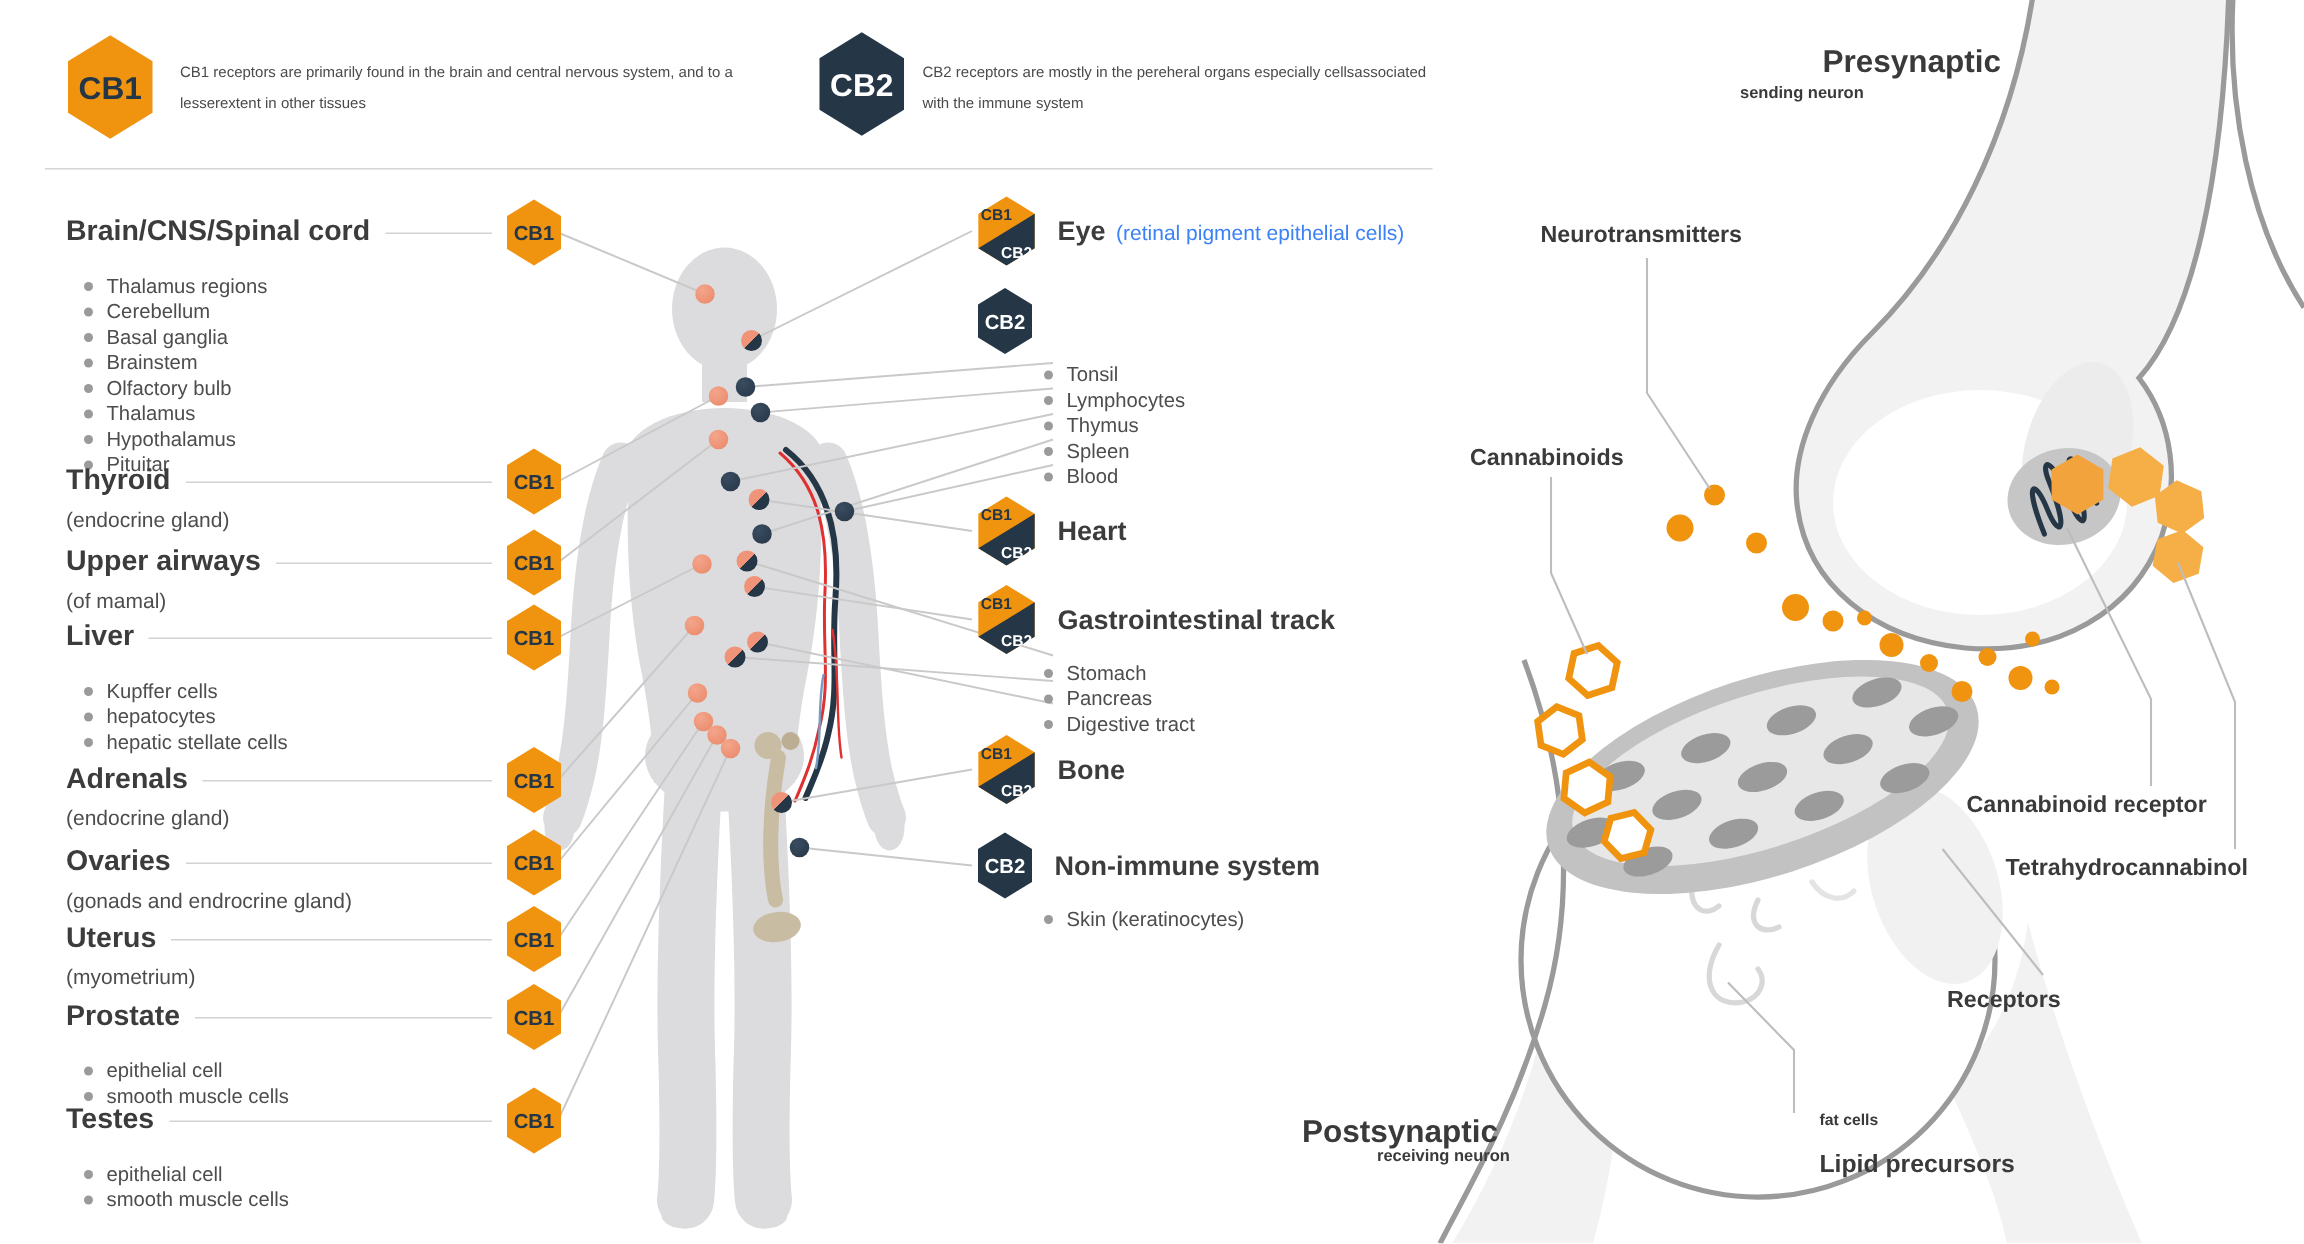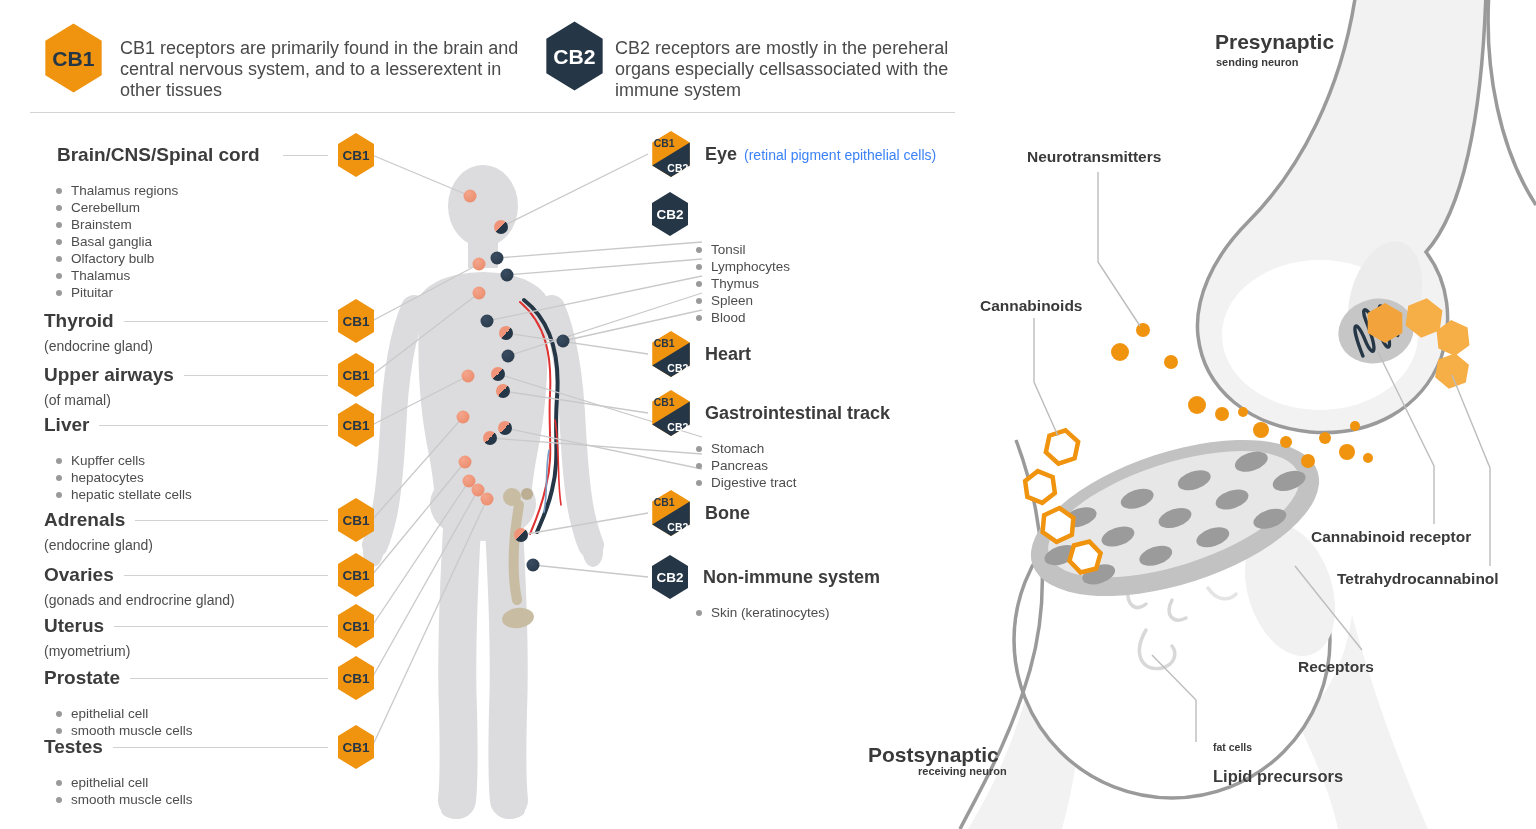--- a/index.html
+++ b/index.html
@@ -3,21 +3,21 @@
 <meta charset="utf-8">
 <style>
   html,body{margin:0;padding:0;background:#fff;}
   .stage{position:relative;width:1536px;height:829px;background:#fff;overflow:hidden;
          font-family:"Liberation Sans",sans-serif;color:#3e3e3e;}
   svg{display:block;}
   .scene{position:absolute;left:0;top:0;}
 
   
   .hdr-badge{position:absolute;}
-  .hdr-text{position:absolute;font-size:18px;line-height:21px;color:#4a4a4a;}
+  .hdr-text{position:absolute;font-size:10px;line-height:21px;color:#4a4a4a;}
   .divider{position:absolute;left:30px;top:112px;width:925px;border-top:1px solid #d4d4d4;}
 
   
   .hex-orange{fill:var(--orange);}
   .hex-navy{fill:var(--navy);}
   .hex-text{font-family:"Liberation Sans",sans-serif;font-weight:bold;text-anchor:middle;}
   .t-navy{fill:var(--navy);font-size:13.5px;}
   .t-white{fill:#ffffff;font-size:13.5px;}
   .t-dual-1{fill:var(--navy);font-size:10px;}
   .t-dual-2{fill:#ffffff;font-size:10px;}
@@ -219,21 +219,21 @@
       <text x="20" y="28" class="hex-text t-white">CB2</text>
     </svg>
   </div>
   <div class="hdr-text" style="left:615px;top:38px;width:350px;">CB2 receptors are mostly in the pereheral organs especially cellsassociated with the immune system</div>
 
   <div class="divider"></div>
 
   <div id="left-col">
   <div class="organ" style="top: 132px;">
     <div class="organ-head">
-      <h3 class="organ-title" style="margin:13px;text-align:right;"><span class="t">Brain/CNS/Spinal cord</span></h3>
+      <h3 class="organ-title" style="margin:0;text-align:right;"><span class="t">Brain/CNS/Spinal cord</span></h3>
       <span class="rule"></span>
       <span class="badge-slot">
   <svg width="40" height="46" viewBox="0 0 40 46">
     <polygon points="20,1 38,12 38,34 20,45 2,34 2,12" class="hex-orange"></polygon>
     <text x="20" y="28" class="hex-text t-navy badge-text">CB1</text>
   </svg>
 </span>
     </div>
 
     <ul class="organ-bullets">
@@ -242,38 +242,42 @@
             <span class="bullet-text">Thalamus regions</span>
           </li>
 
   <li>
             <span class="bullet-dot"></span>
             <span class="bullet-text">Cerebellum</span>
           </li>
 
   <li>
             <span class="bullet-dot"></span>
+            <span class="bullet-text">Basal ganglia</span>
+          </li>
+
+  <li>
+            <span class="bullet-dot"></span>
             <span class="bullet-text">Brainstem</span>
           </li>
 
   <li>
             <span class="bullet-dot"></span>
-            <span class="bullet-text">Basal ganglia</span>
-          </li>
-
-  <li>
-            <span class="bullet-dot"></span>
             <span class="bullet-text">Olfactory bulb</span>
           </li>
 
   <li>
             <span class="bullet-dot"></span>
             <span class="bullet-text">Thalamus</span>
           </li>
 
+  <li>
+            <span class="bullet-dot"></span>
+            <span class="bullet-text">Hypothalamus</span>
+          </li>
 
   <li>
             <span class="bullet-dot"></span>
             <span class="bullet-text">Pituitar</span>
           </li>
 </ul>
   </div>
 
   <div class="organ" style="top: 298px;">
     <div class="organ-head">
@@ -590,21 +594,21 @@
       <div class="marker dual" style="left: 490px; top: 438px;"></div>
       <div class="marker cb1" style="left: 465px; top: 462px;"></div>
       <div class="marker cb1" style="left: 469px; top: 481px;"></div>
       <div class="marker cb1" style="left: 478px; top: 490px;"></div>
       <div class="marker cb1" style="left: 487px; top: 499px;"></div>
       <div class="marker dual" style="left: 521px; top: 535px;"></div>
       <div class="marker cb2" style="left: 533px; top: 565px;"></div>
     </div>
 
   <div class="syn-label syn-big" style="left:1215px;top:30px;">Presynaptic</div>
-  <div class="syn-label syn-sub" style="left:1216px;top:57px;">sending neuron</div>
+  <div class="syn-label syn-sub" style="left:1160px;top:57px;">sending neuron</div>
   <div class="syn-label" style="left:1027px;top:148px;">Neurotransmitters</div>
   <div class="syn-label" style="left:980px;top:297px;">Cannabinoids</div>
   <div class="syn-label" style="left:1311px;top:528px;">Cannabinoid receptor</div>
   <div class="syn-label" style="left:1337px;top:570px;">Tetrahydrocannabinol</div>
   <div class="syn-label" style="left:1298px;top:658px;">Receptors</div>
   <div class="syn-label" style="left:1213px;top:719px;font-size:16.5px;margin-top:48px;">Lipid precursors</div>
   <div class="syn-label" style="left:1213px;top:741px;font-size:10.5px;">fat cells</div>
   <div class="syn-label syn-big" style="left:868px;top:743px;">Postsynaptic</div>
   <div class="syn-label syn-sub" style="left:918px;top:766px;">receiving neuron</div>
 

